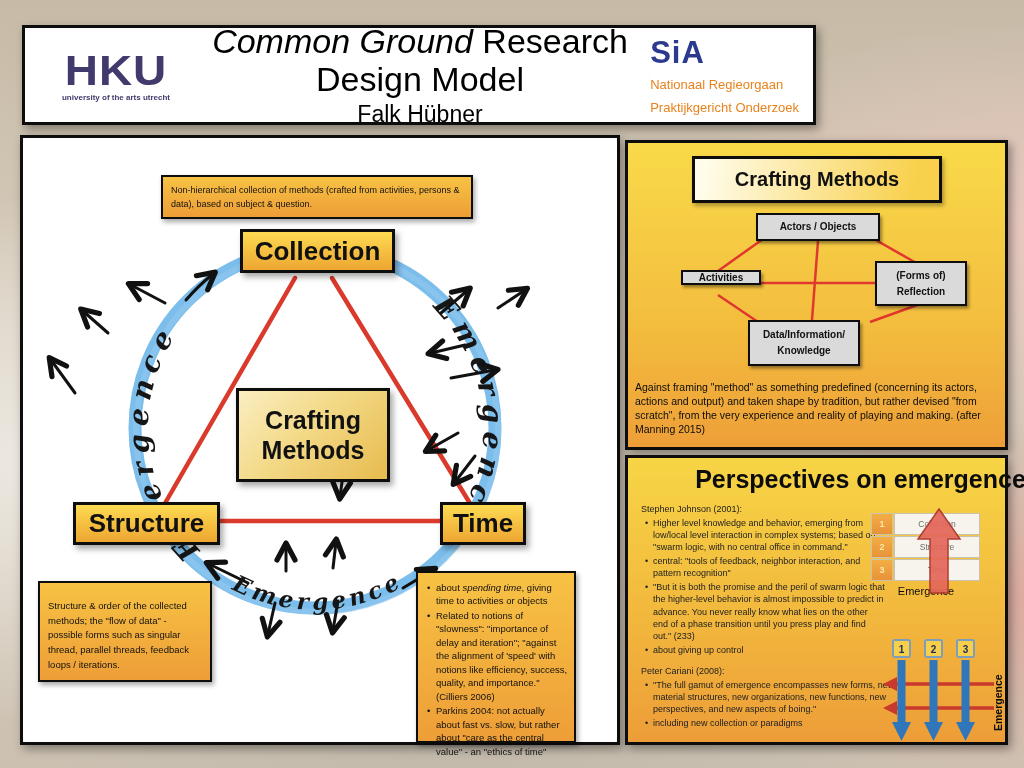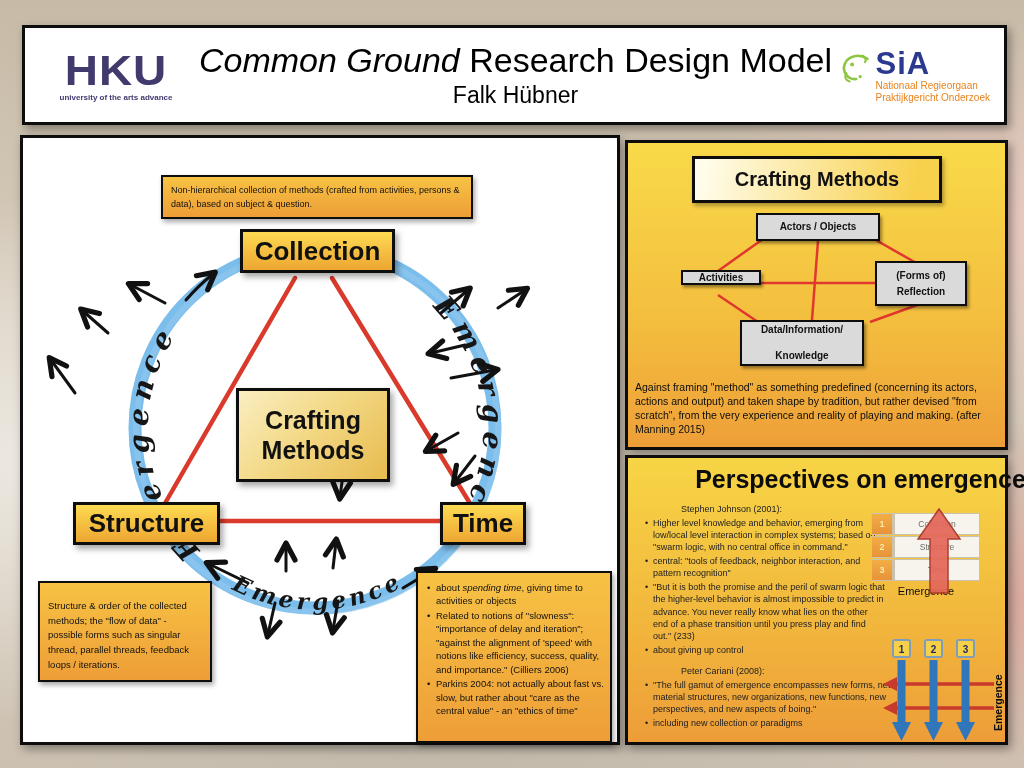--- a/index.html
+++ b/index.html
@@ -10,76 +10,76 @@
     background-image:
       radial-gradient(420px 260px at 96% 78%, rgba(225,160,150,.75), rgba(225,160,150,0) 70%),
       radial-gradient(500px 300px at 100% 30%, rgba(236,200,192,.85), rgba(236,200,192,0) 70%),
       radial-gradient(600px 380px at 6% 60%, rgba(240,237,230,.95), rgba(240,237,230,0) 70%),
       radial-gradient(700px 300px at 45% 103%, rgba(192,184,170,.9), rgba(192,184,170,0) 72%),
       linear-gradient(180deg,#c7bba7 0%,#d6cbbb 40%,#cdc2b2 100%);
   }
   .panel{position:absolute;background:#fff;border:3px solid #0d0d0d;box-shadow:3px 4px 9px rgba(0,0,0,.38);box-sizing:border-box;}
 
   
-  #header{left:22px;top:25px;width:985px;height:100px;display:flex;align-items:center;}
+  #header{left:22px;top:25px;width:794px;height:100px;display:flex;align-items:center;}
   .hku{display:flex;flex-direction:column;align-items:center;margin-left:16px;width:150px;flex:0 0 auto;}
   .hku .word{font-weight:bold;font-size:46px;line-height:42px;letter-spacing:1px;color:#403a6d;transform:scaleY(.92);}
   .hku .tag{font-size:8px;font-weight:bold;color:#403a6d;margin-top:2px;white-space:nowrap;}
   .titlewrap{flex:1;text-align:center;}
   .title{font-size:34px;line-height:38px;color:#000;}
   .title .it{font-style:italic;}
   .subtitle{font-size:23px;margin-top:3px;color:#000;}
   .sia{display:flex;align-items:center;margin-right:14px;width:150px;flex:0 0 auto;}
   .sia-txt{display:flex;flex-direction:column;line-height:1;}
   .sia-word{font-size:31px;font-weight:bold;color:#2b3a8f;letter-spacing:1px;}
-  .sia-tag{font-size:10px;color:#e8821c;margin-top:2px;white-space:nowrap;}
+  .sia-tag{font-size:13px;color:#e8821c;margin-top:10px;white-space:nowrap;}
 
   
   #model{left:20px;top:135px;width:600px;height:610px;}
   #model svg.model-svg{position:absolute;left:0;top:0;}
   .emtext{font-family:"DejaVu Serif",serif;font-style:italic;font-weight:bold;fill:#161616;letter-spacing:7px;}
   .emtext-b{font-family:"DejaVu Serif",serif;font-style:italic;font-weight:bold;fill:#161616;letter-spacing:4px;}
 
   .gold-node{position:absolute;display:flex;align-items:center;justify-content:center;
     background:linear-gradient(180deg,#fdda52,#eda631);border:3px solid #0d0d0d;
     font-weight:bold;box-shadow:3px 4px 6px rgba(0,0,0,.35);box-sizing:border-box;text-align:center;}
   #node-collection{left:217px;top:91px;width:155px;height:44px;font-size:26px;}
   #node-structure{left:50px;top:364px;width:147px;height:43px;font-size:26px;}
   #node-time{left:417px;top:364px;width:86px;height:43px;font-size:26px;}
   #node-crafting{left:213px;top:250px;width:154px;height:94px;flex-direction:column;font-size:25px;line-height:30px;
     background:linear-gradient(135deg,#faeec2 0%,#f3d987 45%,#e7bb4e 100%);}
 
   .gold-note{position:absolute;background:linear-gradient(180deg,#f7c244,#ee9e37);
     border:2.5px solid #0d0d0d;box-shadow:2px 3px 5px rgba(0,0,0,.35);box-sizing:border-box;color:#111;}
   #note-top{left:138px;top:37px;width:312px;height:44px;font-size:9px;line-height:1.6;padding:6px 8px;}
   #note-structure{left:15px;top:443px;width:174px;height:101px;font-size:9.5px;line-height:1.55;padding:16px 8px;}
-  #note-time{left:393px;top:433px;width:196px;height:172px;font-size:9.5px;line-height:1.42;padding:8px 6px 6px 4px;}
+  #note-time{left:393px;top:433px;width:160px;height:172px;font-size:9.5px;line-height:1.42;padding:8px 6px 6px 4px;}
   .note-ul{margin:0;padding-left:14px;list-style:none;}
   .note-ul li{position:relative;margin-bottom:1px;}
   .note-ul li::before{content:"\2022";position:absolute;left:-9px;}
   .ital{font-style:italic;}
 
   
   #crafting{left:625px;top:140px;width:383px;height:310px;background:linear-gradient(180deg,#f9da49 0%,#f3bd3e 60%,#ee9f38 100%);}
   #crafting-title{position:absolute;left:64px;top:13px;width:250px;height:47px;display:flex;align-items:center;justify-content:center;
     font-size:20px;font-weight:bold;background:linear-gradient(100deg,#fffce9 5%,#f8d04b 90%);
     border:3.5px solid #0d0d0d;box-sizing:border-box;box-shadow:2px 3px 4px rgba(0,0,0,.3);}
   .gray-node{position:absolute;background:#dadada;border:2px solid #0d0d0d;font-weight:bold;
     display:flex;flex-direction:column;align-items:center;justify-content:center;text-align:center;
     font-size:10px;line-height:16px;box-sizing:border-box;box-shadow:2px 2.5px 3px rgba(0,0,0,.4);}
   #gn-actors{left:128px;top:70px;width:124px;height:28px;}
   #gn-activities{left:53px;top:127px;width:80px;height:15px;}
   #gn-reflection{left:247px;top:118px;width:92px;height:45px;}
-  #gn-data{left:112px;top:177px;width:124px;height:46px;justify-content:space-between;}
+  #gn-data{left:120px;top:177px;width:112px;height:46px;}
   #crafting-note{position:absolute;left:7px;top:238px;width:370px;font-size:10.5px;line-height:1.33;color:#0c0c0c;}
 
   
   #emergence{left:625px;top:455px;width:383px;height:290px;background:linear-gradient(180deg,#f7d545 0%,#f2b83d 55%,#ed9d38 100%);}
   #emer-title{position:absolute;left:0;top:7px;width:100%;text-align:center;font-size:25px;font-weight:bold;color:#0c0c0c;padding-left:44px;}
-  .small-head{position:absolute;font-size:9px;color:#222;margin-left:40px;}
+  .small-head{position:absolute;font-size:9px;color:#222;}
   .small-ul{position:absolute;margin:0;padding-left:12px;list-style:none;font-size:9px;line-height:1.36;color:#222;}
   .small-ul li{position:relative;margin-bottom:1.5px;}
   .small-ul li::before{content:"\2022";position:absolute;left:-8px;}
   #johnson-head{left:13px;top:46px;}
   #johnson-list{left:13px;top:59px;width:232px;}
   #cariani-head{left:13px;top:208px;}
   #cariani-list{left:13px;top:221px;width:245px;}
   #stack-diagram{position:absolute;left:243px;top:55px;}
   #flow-diagram{position:absolute;left:252px;top:178px;}
   .stack-row{display:flex;}
@@ -89,21 +89,21 @@
     display:flex;align-items:center;justify-content:center;border:1px solid #c8c2ae;box-sizing:border-box;}
   #stack-caption{width:110px;text-align:center;font-size:11px;color:#0c0c0c;margin-top:3px;}
   .svg-abs{display:block;}
 </style>
 </head>
 <body>
 
 <div class="panel" id="header">
   <div class="hku">
     <span class="word">HKU</span>
-    <span class="tag">university of the arts advance</span>
+    <span class="tag">university of the arts utrecht</span>
   </div>
   <div class="titlewrap">
     <div class="title"><span class="it">Common Ground</span><span> Research Design Model</span></div>
     <div class="subtitle">Falk Hübner</div>
   </div>
   <div class="sia">
     <svg width="44" height="56" viewBox="0 0 44 56">
       <path d="M34,8 C24,1 10,4 6,14 C2,24 10,34 20,33" fill="none" stroke="#8cc63e" stroke-width="3.2" stroke-linecap="round"></path>
       <path d="M28,4 C31,6 33,9 31,12" fill="none" stroke="#8cc63e" stroke-width="2.6" stroke-linecap="round"></path>
       <path d="M8,26 C5,30 7,35 12,36" fill="none" stroke="#8cc63e" stroke-width="2.6" stroke-linecap="round"></path>

